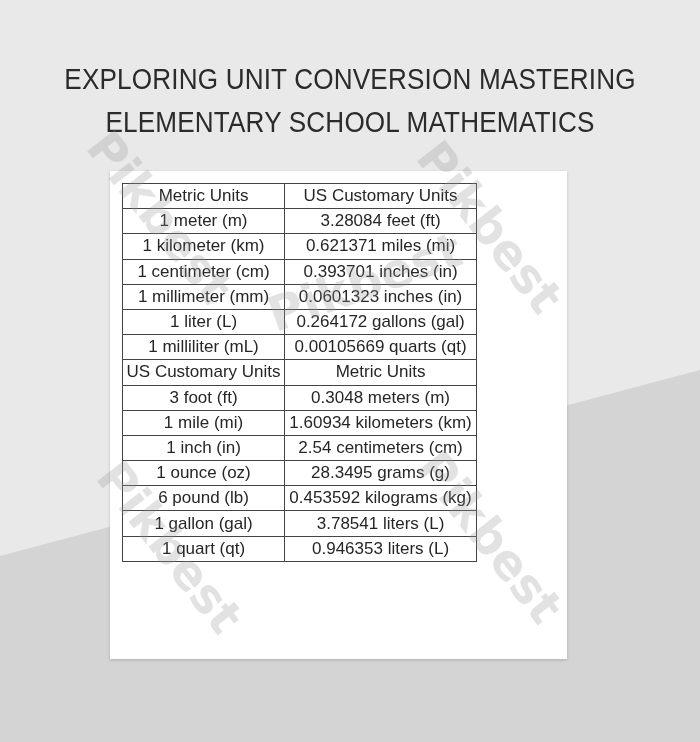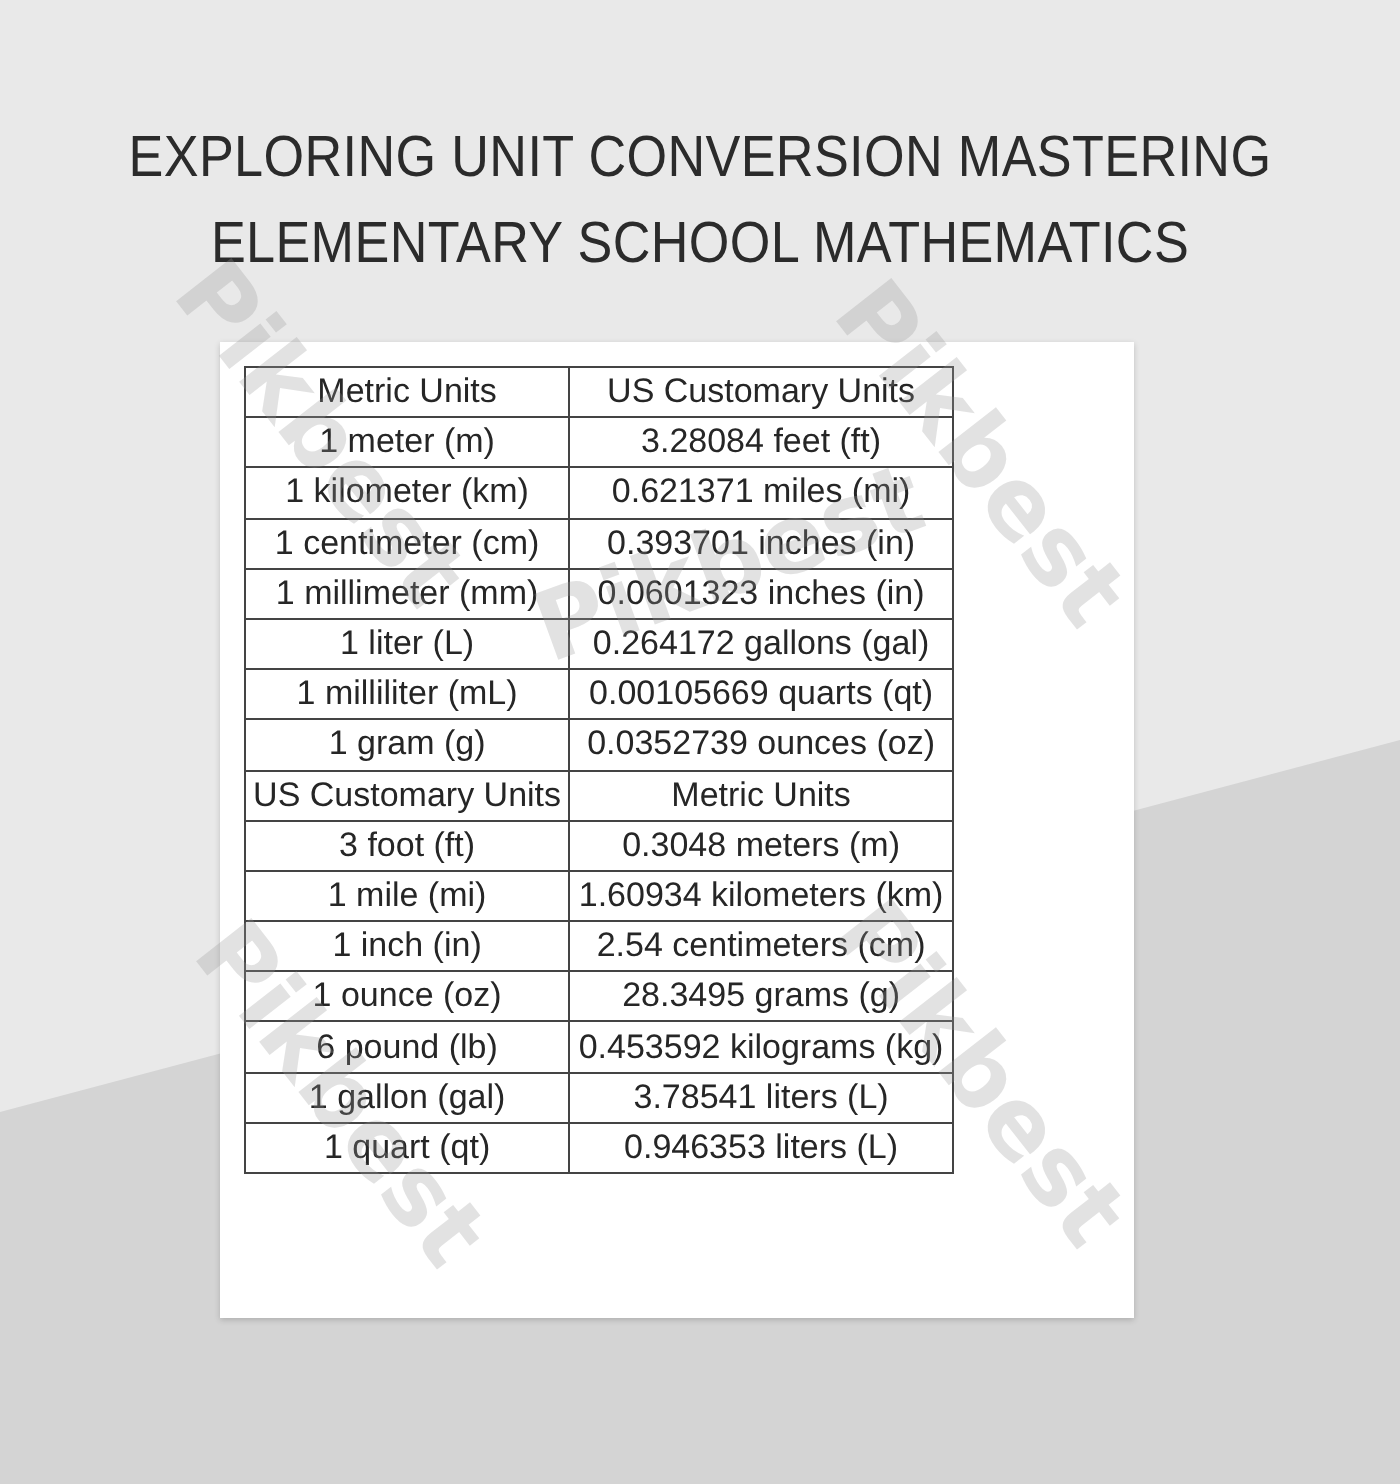--- a/index.html
+++ b/index.html
@@ -83,24 +83,20 @@
       </tr>
       <tr>
         <td>1 liter (L)</td>
         <td>0.264172 gallons (gal)</td>
       </tr>
       <tr>
         <td>1 milliliter (mL)</td>
         <td>0.00105669 quarts (qt)</td>
       </tr>
       <tr>
-        <td>1 gram (g)</td>
-        <td>0.0352739 ounces (oz)</td>
-      </tr>
-      <tr>
         <td>US Customary Units</td>
         <td>Metric Units</td>
       </tr>
       <tr>
         <td>3 foot (ft)</td>
         <td>0.3048 meters (m)</td>
       </tr>
       <tr>
         <td>1 mile (mi)</td>
         <td>1.60934 kilometers (km)</td>

